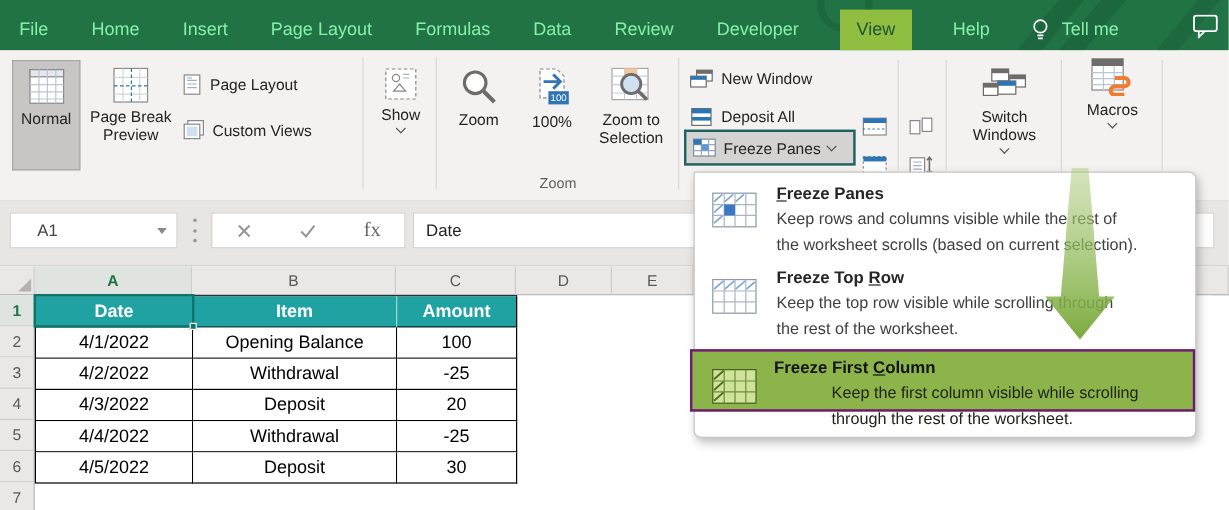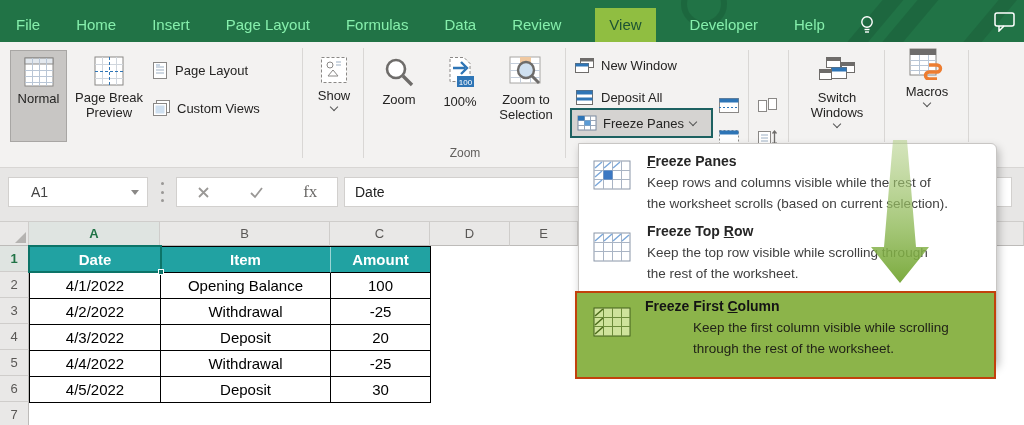--- a/index.html
+++ b/index.html
@@ -55,21 +55,21 @@
   #selection .handle { position:absolute; right:-4px; bottom:-4px; width:6px; height:6px; background:#0c7468; border:1px solid #fff; }
 
   
   #panel { left:578px; top:143px; width:419px; height:222px; background:#fff; border:1px solid #c8c6c4; border-radius:0 6px 6px 6px; box-shadow:2px 4px 8px rgba(0,0,0,0.25); z-index:5; }
   .dd-item { position:absolute; left:0; right:0; cursor:default; }
   .dd-icon { position:absolute; left:14px; }
   .dd-text { position:absolute; left:68px; right:10px; }
   .dd-title { font-size:14px; font-weight:bold; color:#262626; margin-bottom:3px; }
   .dd-desc { font-size:13.5px; color:#404040; line-height:21px; }
   .u { text-decoration:underline; }
-  #dd-highlight { top:147px; height:88px; left:-4px; width:421px; background:#8cb44a; border:2px solid #c2410c;text-decoration:underline; }
+  #dd-highlight { top:147px; height:52px; left:-4px; width:421px; background:#8cb44a; border:2px solid #701a75;text-decoration:underline; }
   #dd-highlight .dd-title { color:#141414; }
   #dd-highlight .dd-desc { color:#222418;margin-left:48px; }
 
   
   #arrow { left:858px; top:137px; z-index:9; pointer-events:none; }
 </style>
 </head>
 <body>
 
 <div id="app">
@@ -81,29 +81,30 @@
       <rect x="235" y="-20" width="16" height="90" fill="#1a5c38" opacity="0.5" transform="rotate(40 243 25)"></rect>
       <rect x="320" y="-25" width="14" height="90" fill="#1a5c38" opacity="0.45" transform="rotate(40 327 20)"></rect>
     </svg>
     <div class="tab">File</div>
     <div class="tab">Home</div>
     <div class="tab">Insert</div>
     <div class="tab">Page Layout</div>
     <div class="tab">Formulas</div>
     <div class="tab">Data</div>
     <div class="tab">Review</div>
+    <div class="tab">Developer</div>
     <div class="tab active">View</div>
-    <div class="tab">Developer</div>
     <div class="tab">Help</div>
     <div class="tellme-wrap">
       <svg width="16" height="20">
         <circle cx="8" cy="7" r="5.2" fill="none" stroke="#fff" stroke-width="1.4"></circle>
         <line x1="5.5" y1="14.5" x2="10.5" y2="14.5" stroke="#fff" stroke-width="1.4"></line>
         <line x1="6" y1="17" x2="10" y2="17" stroke="#fff" stroke-width="1.4"></line>
       </svg>
+      <div class="tab">Tell me</div>
     </div>
     <svg class="deco" style="right:8px;top:12px;z-index:3" width="22" height="20">
       <rect x="1" y="1" width="19" height="13" rx="2" fill="none" stroke="#fff" stroke-width="1.5"></rect>
       <path d="M5 14 L5 19 L10 14" fill="none" stroke="#fff" stroke-width="1.5"></path>
     </svg>
   </div>
 
   <div id="ribbon" class="abs">
 
     <div class="bigbtn selected" style="left:10px;top:8px;width:57px;height:92px">

